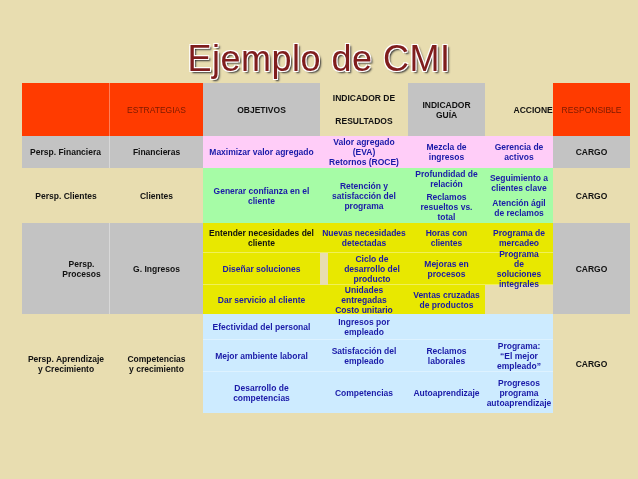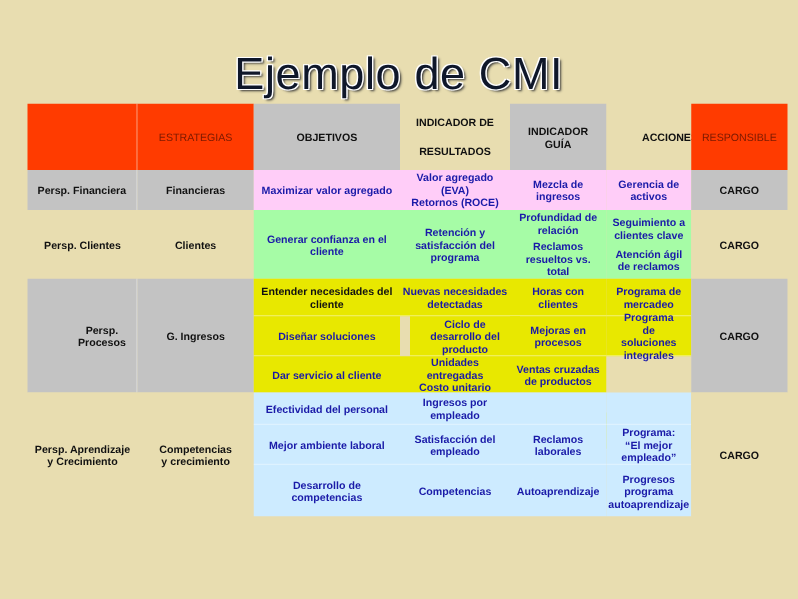--- a/index.html
+++ b/index.html
@@ -1,17 +1,17 @@
 <!DOCTYPE html>
 <html><head>
 <meta charset="utf-8">
 <style>
   html,body{margin:0;padding:0;}
   body{width:638px;height:479px;background:#e8ddb0;position:relative;overflow:hidden;font-family:"Liberation Sans",sans-serif;}
-  .title{position:absolute;left:0;top:38px;width:638px;text-align:center;font-size:36px;color:#0f172a;letter-spacing:0.5px;
+  .title{position:absolute;left:0;top:38px;width:638px;text-align:center;font-size:36px;color:#7f1d1d;letter-spacing:0.5px;
     text-shadow:1px 1px 0 #fff,-1px -1px 0 #fff,1px -1px 0 #fff,-1px 1px 0 #fff,2px 2px 2px #333;}
   .tbl{position:absolute;left:22px;top:83px;}
   .c{position:absolute;box-sizing:border-box;display:flex;align-items:center;justify-content:center;text-align:center;
      font-size:8.5px;font-weight:bold;line-height:10px;padding:0 2px;}
   .blk{color:#111;}
   .blu{color:#1a1aa8;}
   .red{background:#ff3b00;}
   .gry{background:#c3c3c3;}
   .bei{background:#e8ddb0;}
   .pink{background:#ffcdf8;}

